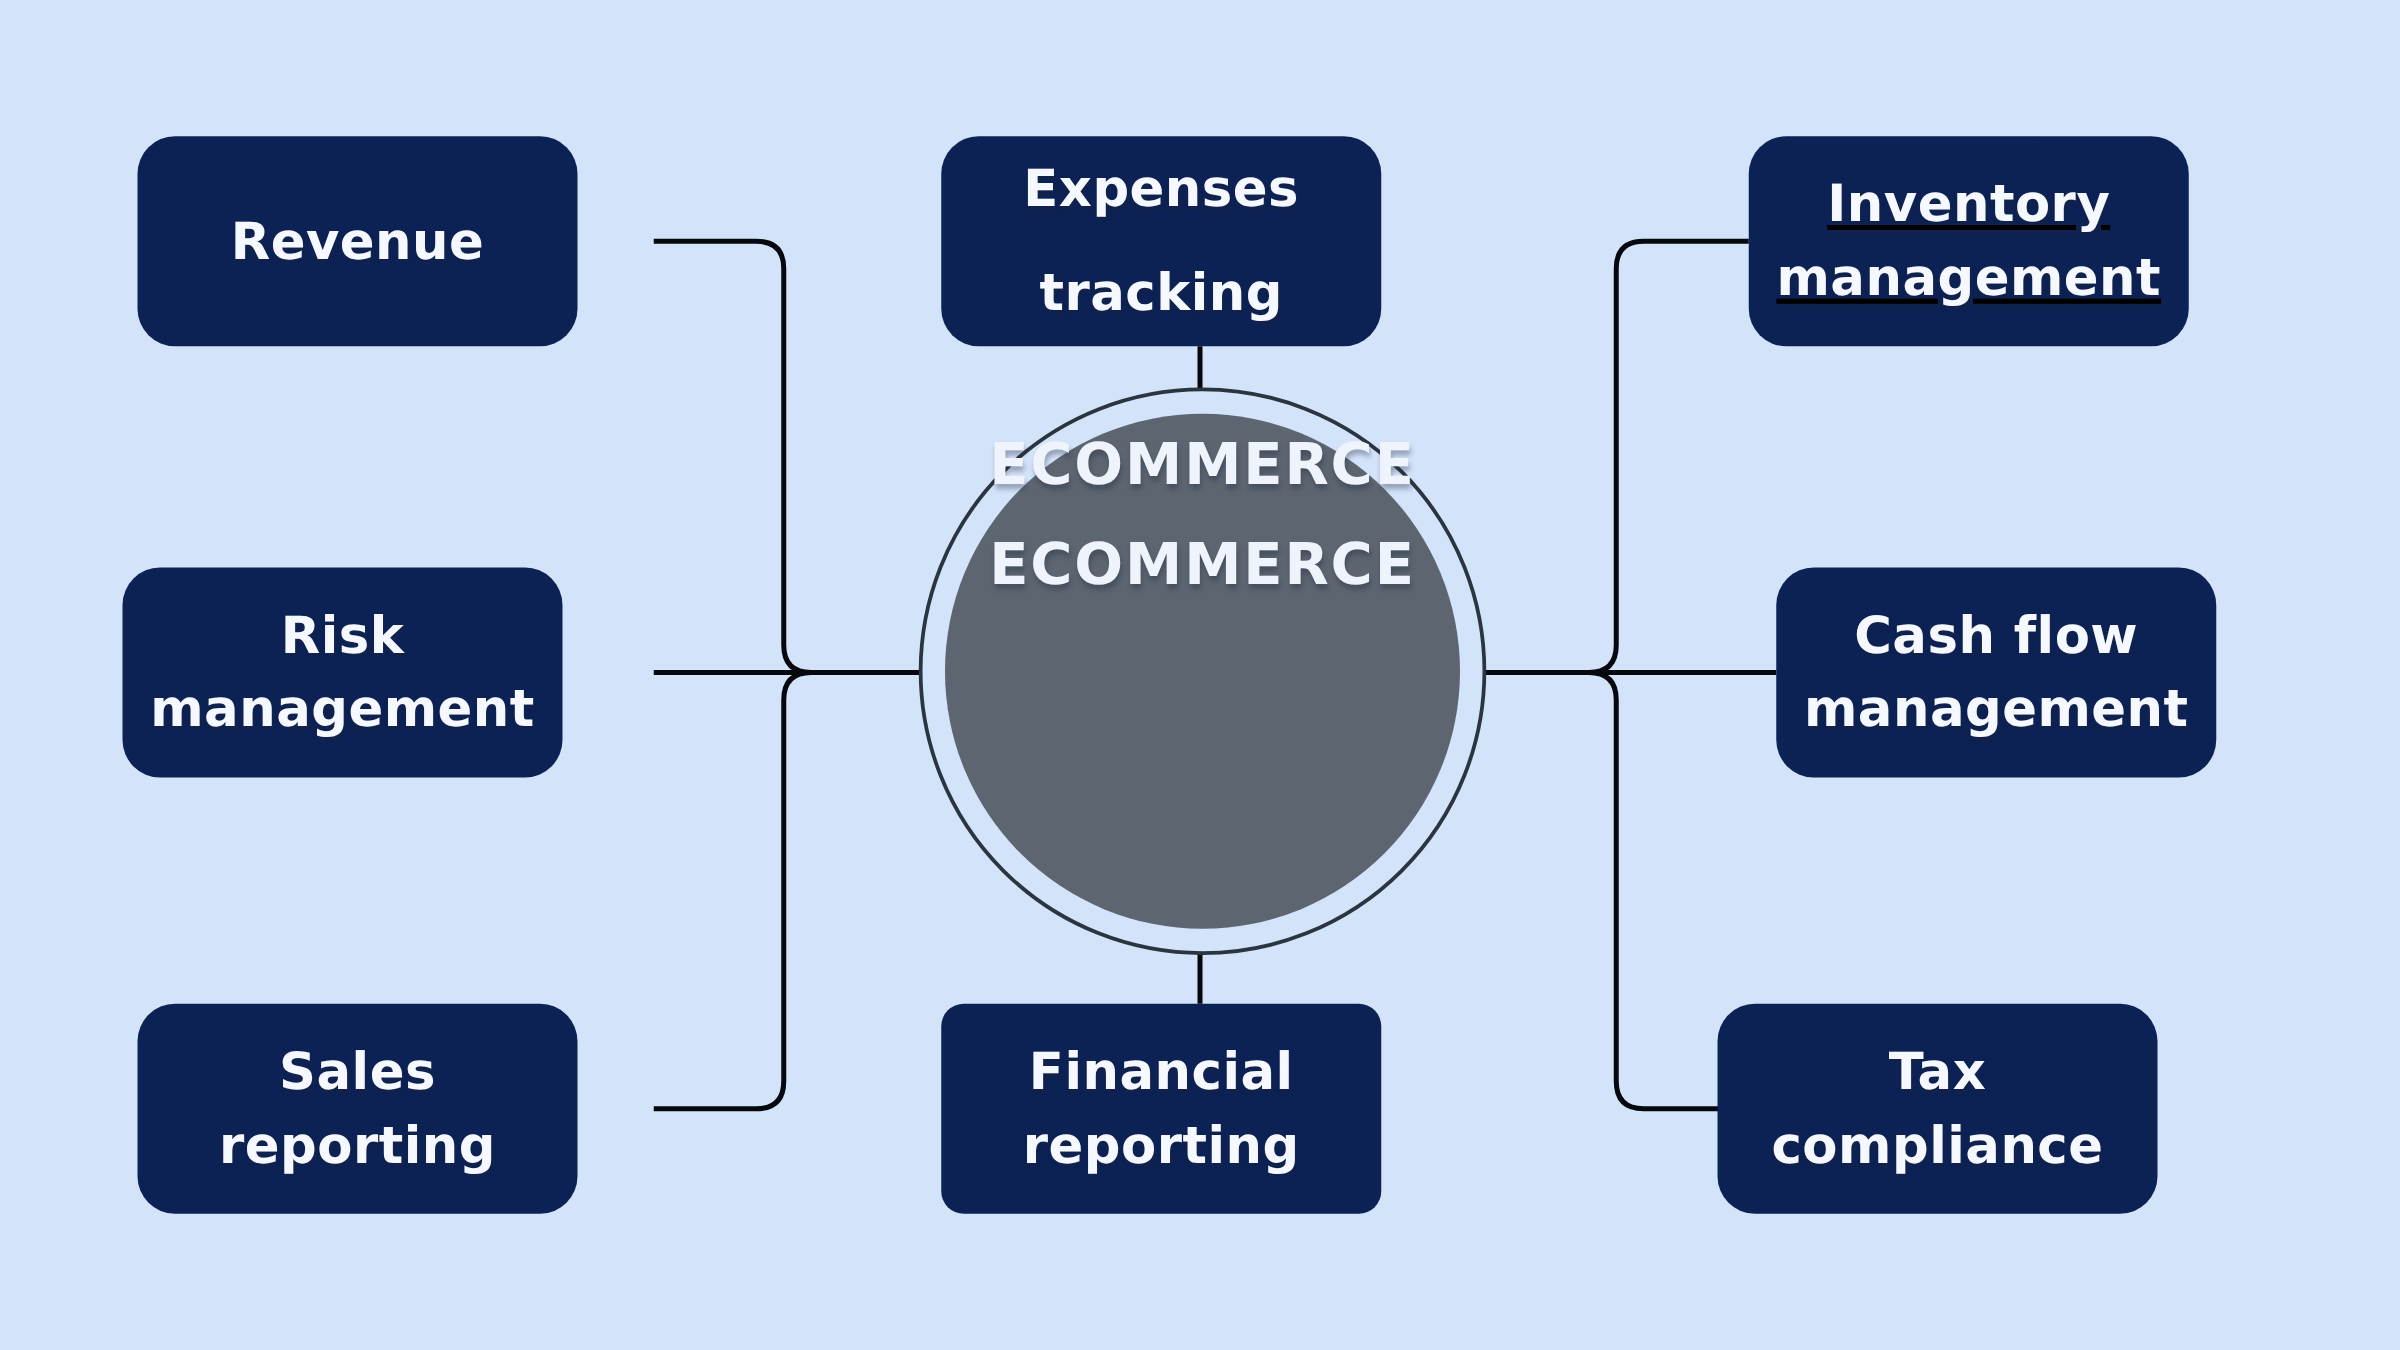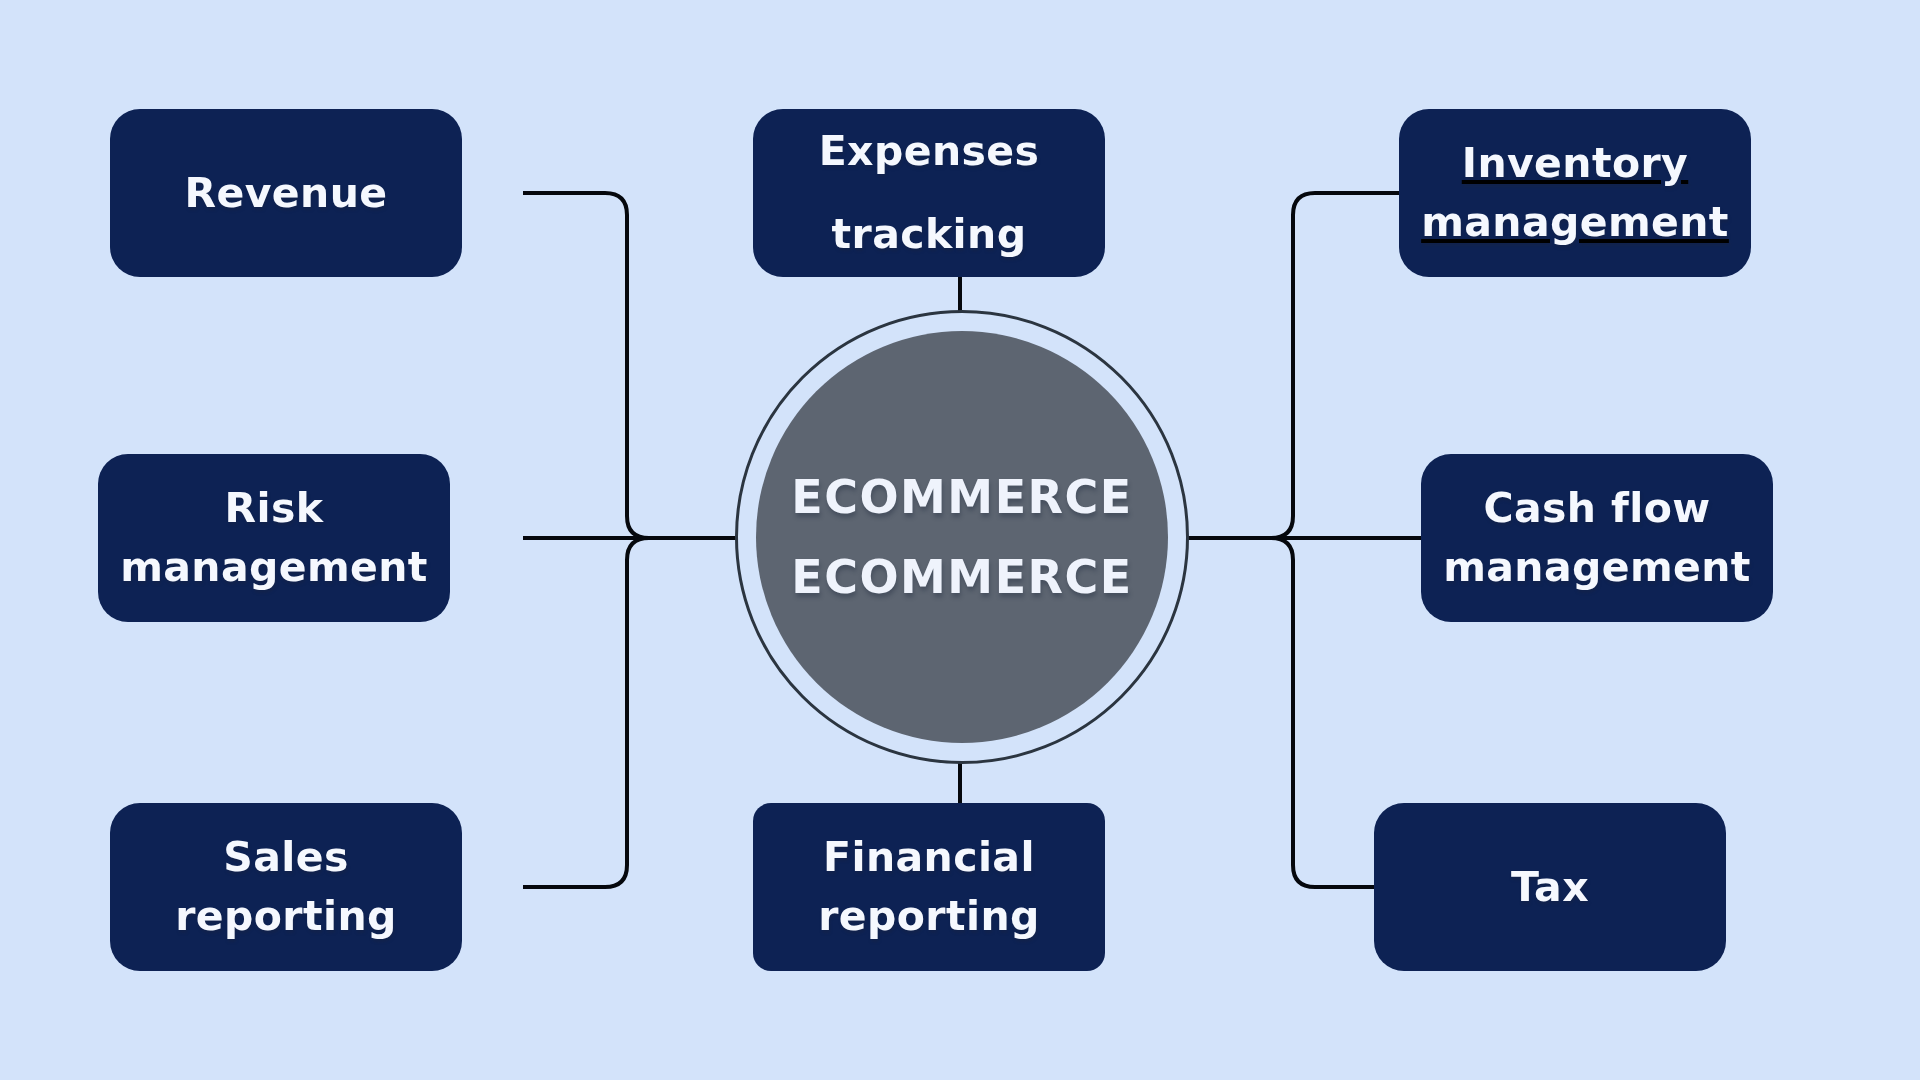--- a/index.html
+++ b/index.html
@@ -72,21 +72,20 @@
     position: absolute;
     left: 756px;
     top: 331px;
     width: 412px;
     height: 412px;
     border-radius: 50%;
     background: var(--center-fill);
     display: flex;
     flex-direction: column;
     align-items: center;
-    justify-content: center;
     text-align: center;
   }
   .center-disc .line {
     display: block;
     color: var(--center-text);
     font-size: 46px;
     font-weight: bold;
     line-height: 80px;
     letter-spacing: 1.5px;
     text-shadow: 1px 4px 4px rgba(30, 40, 60, 0.35);
@@ -148,20 +147,21 @@
     <span class="line">management</span>
   </div>
 
   <div class="node pos-cashflow">
     <span class="line">Cash flow</span>
     <span class="line">management</span>
   </div>
 
   <div class="node pos-tax">
     <span class="line">Tax</span>
+    <span class="line">compliance</span>
   </div>
 
   <div class="center-ring"></div>
   <div class="center-disc">
     <span class="line">ECOMMERCE</span>
     <span class="line">ECOMMERCE</span>
   </div>
 
 </div>
 

